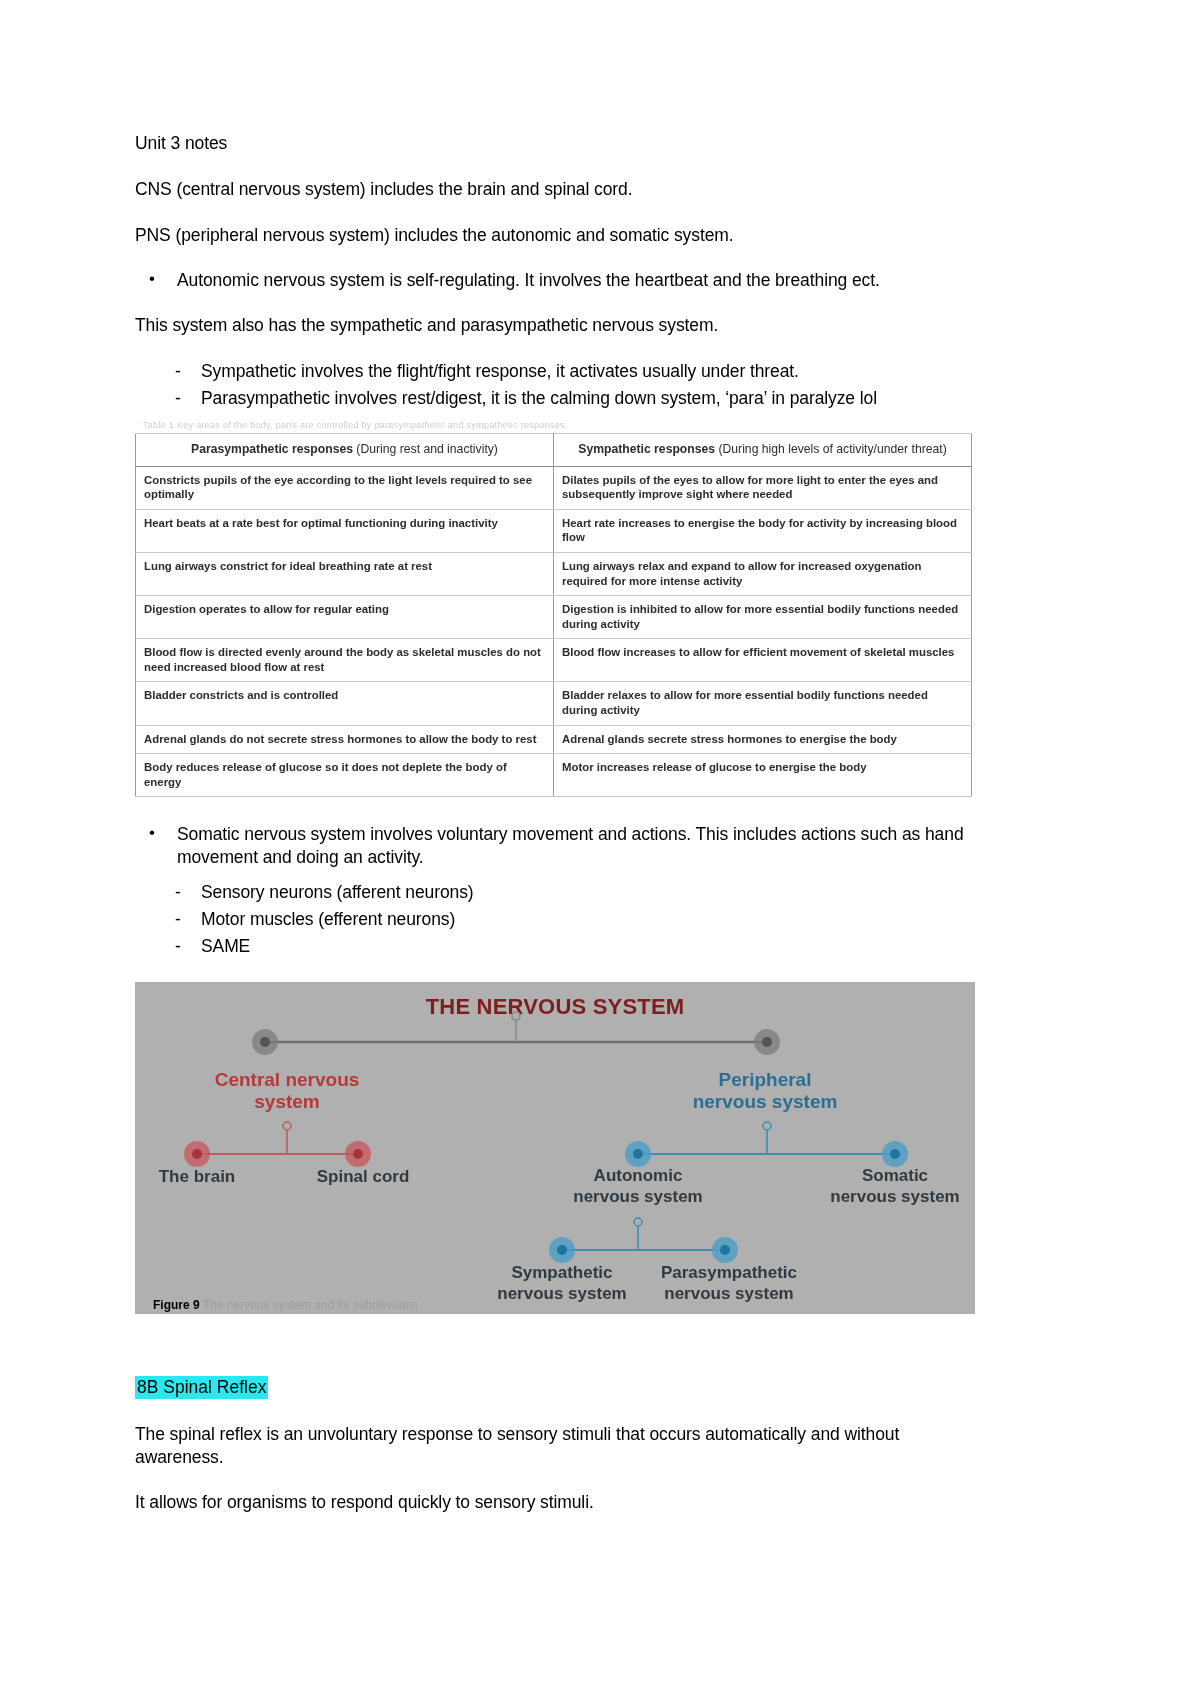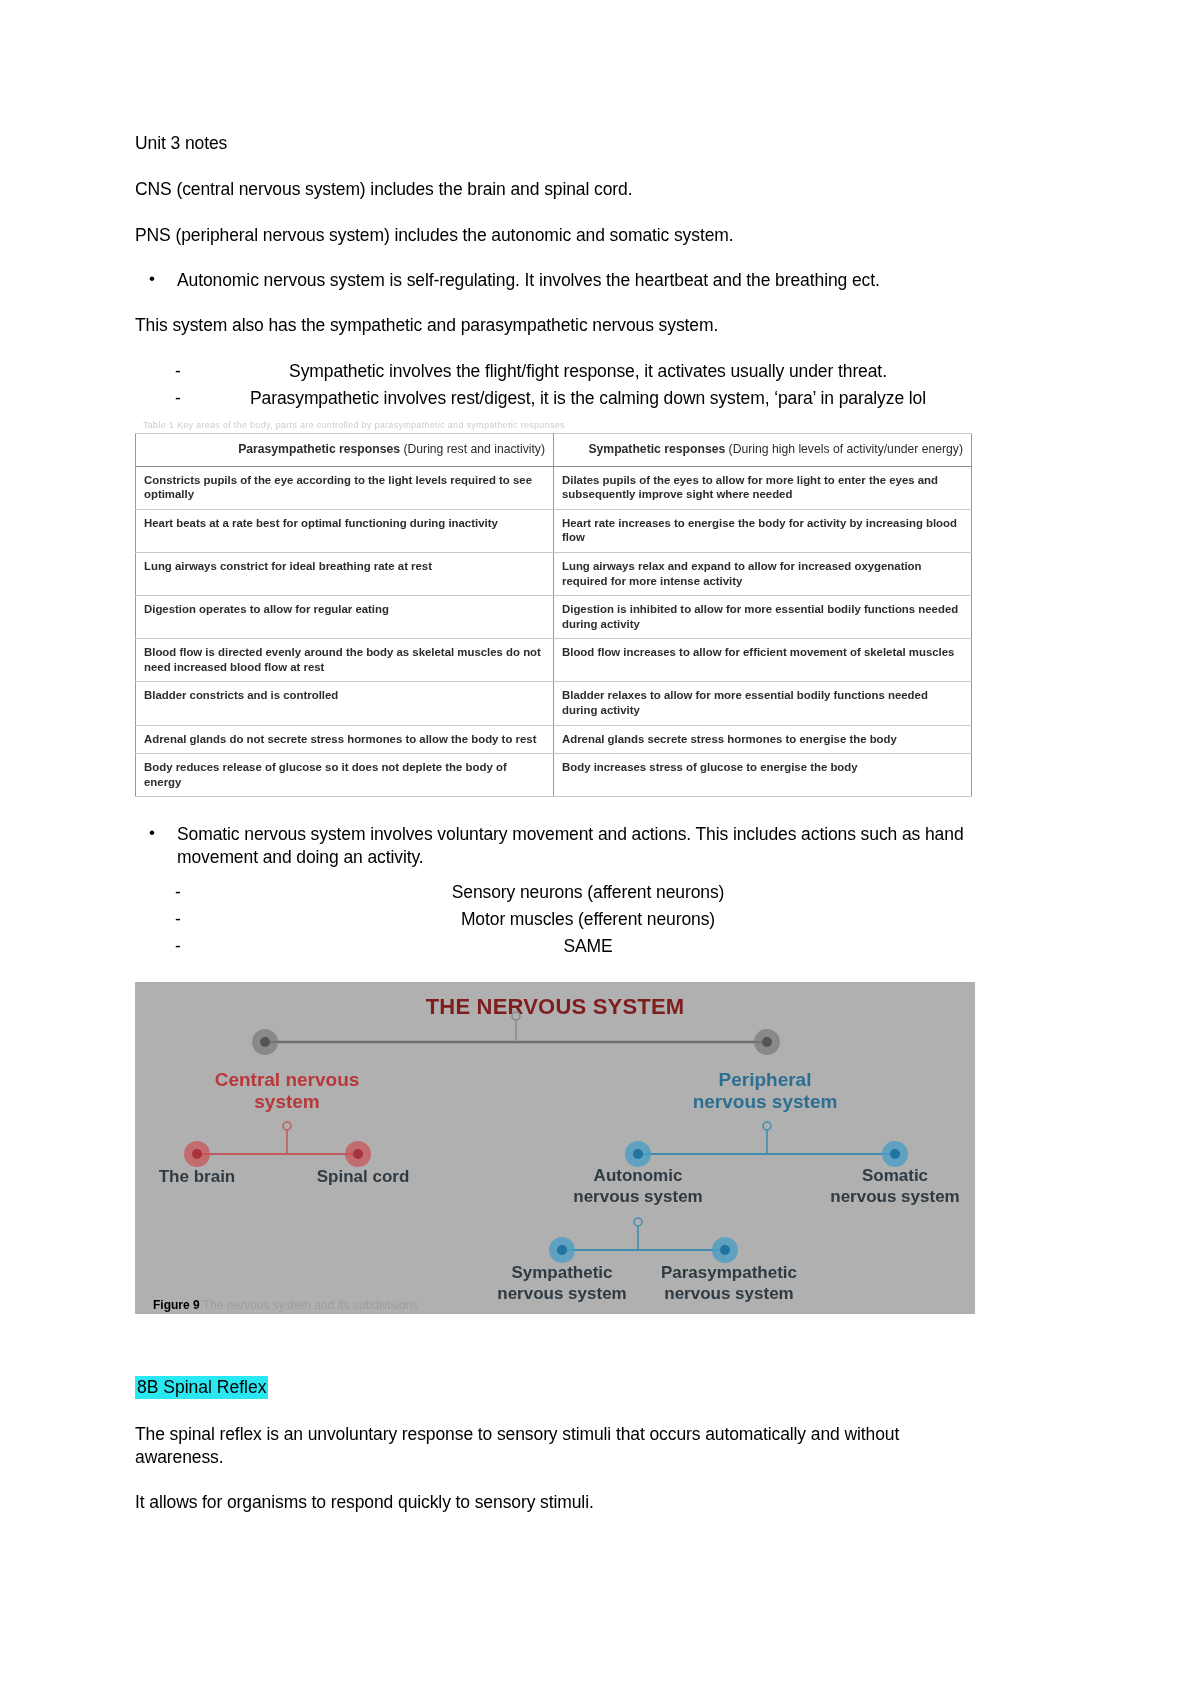--- a/index.html
+++ b/index.html
@@ -57,21 +57,20 @@
     top: -1px;
     font-size: 17px;
   }
   li.dash {
     position: relative;
     font-size: 17.5px;
     line-height: 1.32;
     padding-left: 66px;
     margin: 0 0 4px 0;
     letter-spacing: -0.1px;
-    text-align: center;
   }
   li.dash::before {
     content: "-";
     position: absolute;
     left: 40px;
     top: 0;
   }
   li.dash.sub {
     padding-left: 66px;
   }
@@ -105,21 +104,21 @@
     padding: 6px 8px 7px 8px;
     vertical-align: top;
     font-size: 11.4px;
     line-height: 1.28;
     color: #2c2c2c;
     font-weight: 600;
   }
   table.resp tr td:first-child { border-right: 1px solid #9a9a9a; }
   table.resp tr th:first-child { border-right: 1px solid #9a9a9a; }
   table.resp th {
-    text-align: right;
+    text-align: center;
     font-size: 12.2px;
     font-weight: 400;
     color: #2c2c2c;
     border-bottom: 1px solid #8c8c8c;
     padding-top: 8px;
     padding-bottom: 8px;
   }
   table.resp th b { font-weight: 700; }
   .col-a { width: 418px; }
   .col-b { width: 418px; }
@@ -207,21 +206,21 @@
     <div class="table-wrap">
       <div class="ghost-caption">Table 1  Key areas of the body, parts are controlled by parasympathetic and sympathetic responses</div>
       <table class="resp">
         <colgroup>
             <col class="col-a">
             <col class="col-b">
           </colgroup>
         <thead>
           <tr>
             <th><b>Parasympathetic responses</b><span> (During rest and inactivity)</span></th>
-            <th><b>Sympathetic responses</b><span> (During high levels of activity/under energy)</span></th>
+            <th><b>Sympathetic responses</b><span> (During high levels of activity/under threat)</span></th>
           </tr>
         </thead>
         <tbody>
           <tr>
             <td>Constricts pupils of the eye according to the light levels required to see optimally</td>
             <td>Dilates pupils of the eyes to allow for more light to enter the eyes  and subsequently improve  sight where needed</td>
           </tr>
           <tr>
             <td>Heart beats at a rate best for optimal functioning during inactivity</td>
             <td>Heart rate increases to energise the body for activity by increasing blood flow</td>
@@ -241,21 +240,21 @@
           <tr>
             <td>Bladder constricts and is controlled</td>
             <td>Bladder relaxes to allow for more essential bodily functions needed during activity</td>
           </tr>
           <tr>
             <td>Adrenal glands do not secrete stress hormones to allow the body to rest</td>
             <td>Adrenal glands secrete stress hormones to energise the body</td>
           </tr>
           <tr>
             <td>Body reduces release of glucose so it does not deplete the body of energy</td>
-            <td>Body increases stress of glucose to energise the body</td>
+            <td>Motor increases release of glucose to energise the body</td>
           </tr>
         </tbody>
       </table>
     </div>
 
     <ul class="bullets" style="margin-top:26px">
       <li class="bullet" style="margin-bottom:12px">Somatic nervous system involves voluntary movement and actions. This includes actions such as hand movement and doing an activity.</li>
     </ul>
     <ul class="dashes">
       <li class="dash sub">Sensory neurons (afferent neurons)</li>

